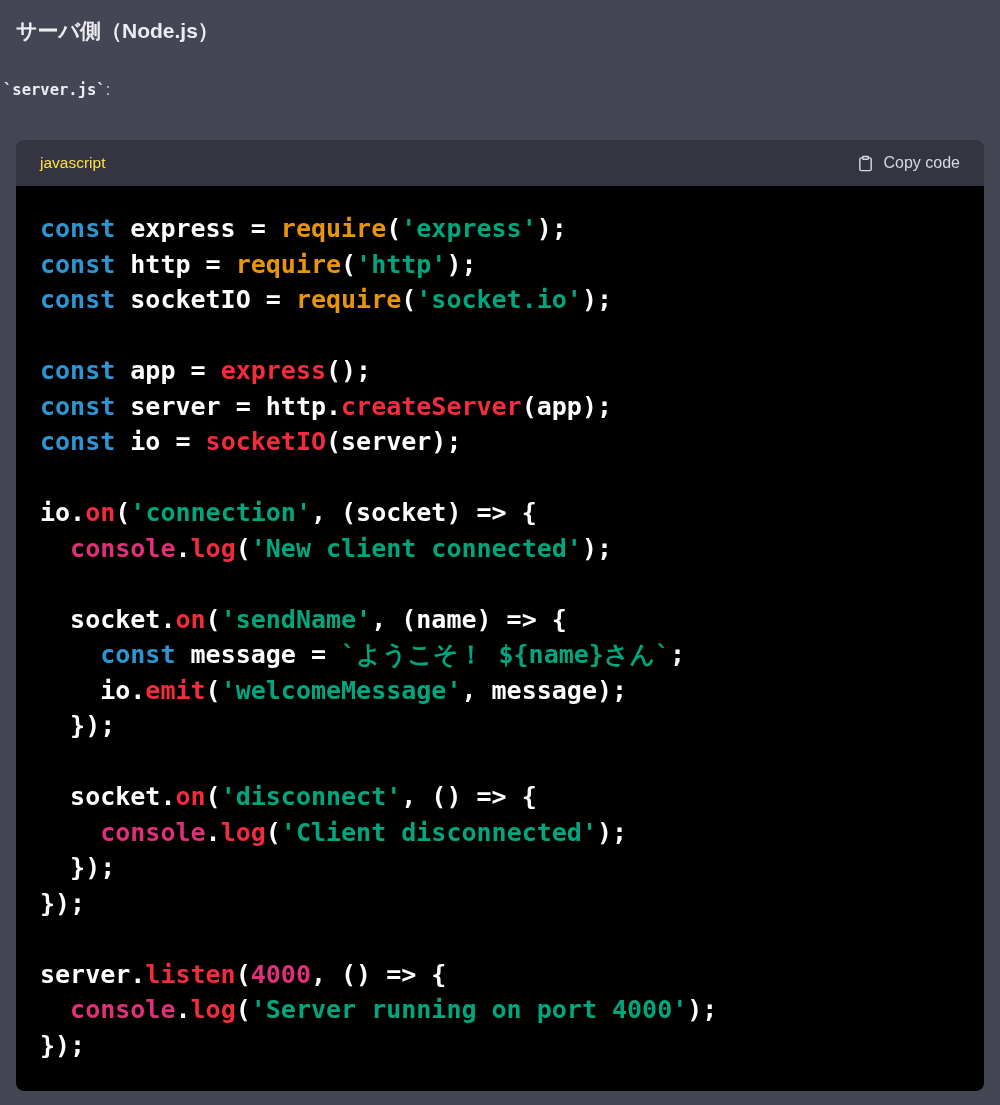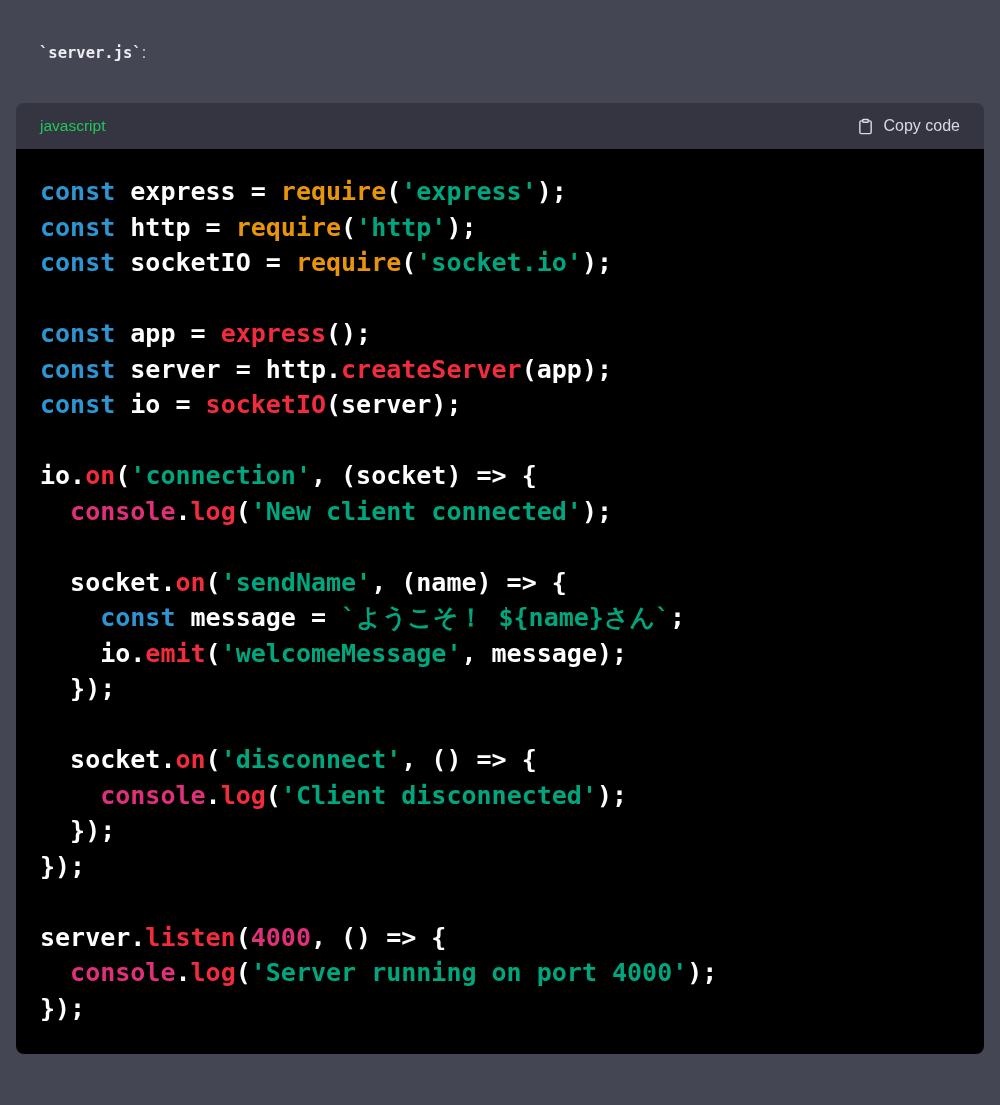--- a/index.html
+++ b/index.html
@@ -18,22 +18,22 @@
   }
   .page-title {
     margin: 0;
     padding: 17px 16px 0 16px;
     font-size: 21px;
     line-height: 28px;
     font-weight: bold;
     color: #ececf1;
   }
   .subtitle {
-    margin: 8px;
-    padding: 35px 16px 0 31px;
+    margin: 0;
+    padding: 35px 16px 0 3px;
     color: #ececf1;
     font-size: 16px;
     line-height: 20px;
   }
   .inline-code {
     font-family: "DejaVu Sans Mono", "Liberation Mono", monospace;
     font-weight: bold;
     font-size: 15.5px;
     color: #ececf1;
   }
@@ -50,21 +50,21 @@
     background: #343541;
     height: 46px;
     border-radius: 8px 8px 0 0;
     display: flex;
     align-items: center;
     justify-content: space-between;
     padding: 0 24px;
     box-sizing: border-box;
   }
   .lang-label {
-    color: #22c55e;
+    color: #fde047;
     font-size: 15.5px;
   }
   .copy-btn {
     display: flex;
     align-items: center;
     gap: 10px;
     background: transparent;
     border: none;
     padding: 0;
     color: #d9d9e3;
@@ -93,20 +93,21 @@
     white-space: pre;
     color: #ffffff;
   }
   .tok { color: inherit; }
 </style>
 </head>
 <body>
 
 <div class="page">
 
+  <h3 class="page-title">サーバ側（Node.js）</h3>
 
   <p class="subtitle"><span class="inline-code">`server.js`</span><span class="colon">:</span></p>
 
   <div class="code-block">
 
     <div class="code-header">
       <span class="lang-label">javascript</span>
       <button class="copy-btn">
         <span class="clip-icon">
           <svg width="17" height="19" viewBox="0 0 24 24" fill="none" stroke="currentColor" stroke-width="2" stroke-linecap="round" stroke-linejoin="round">

